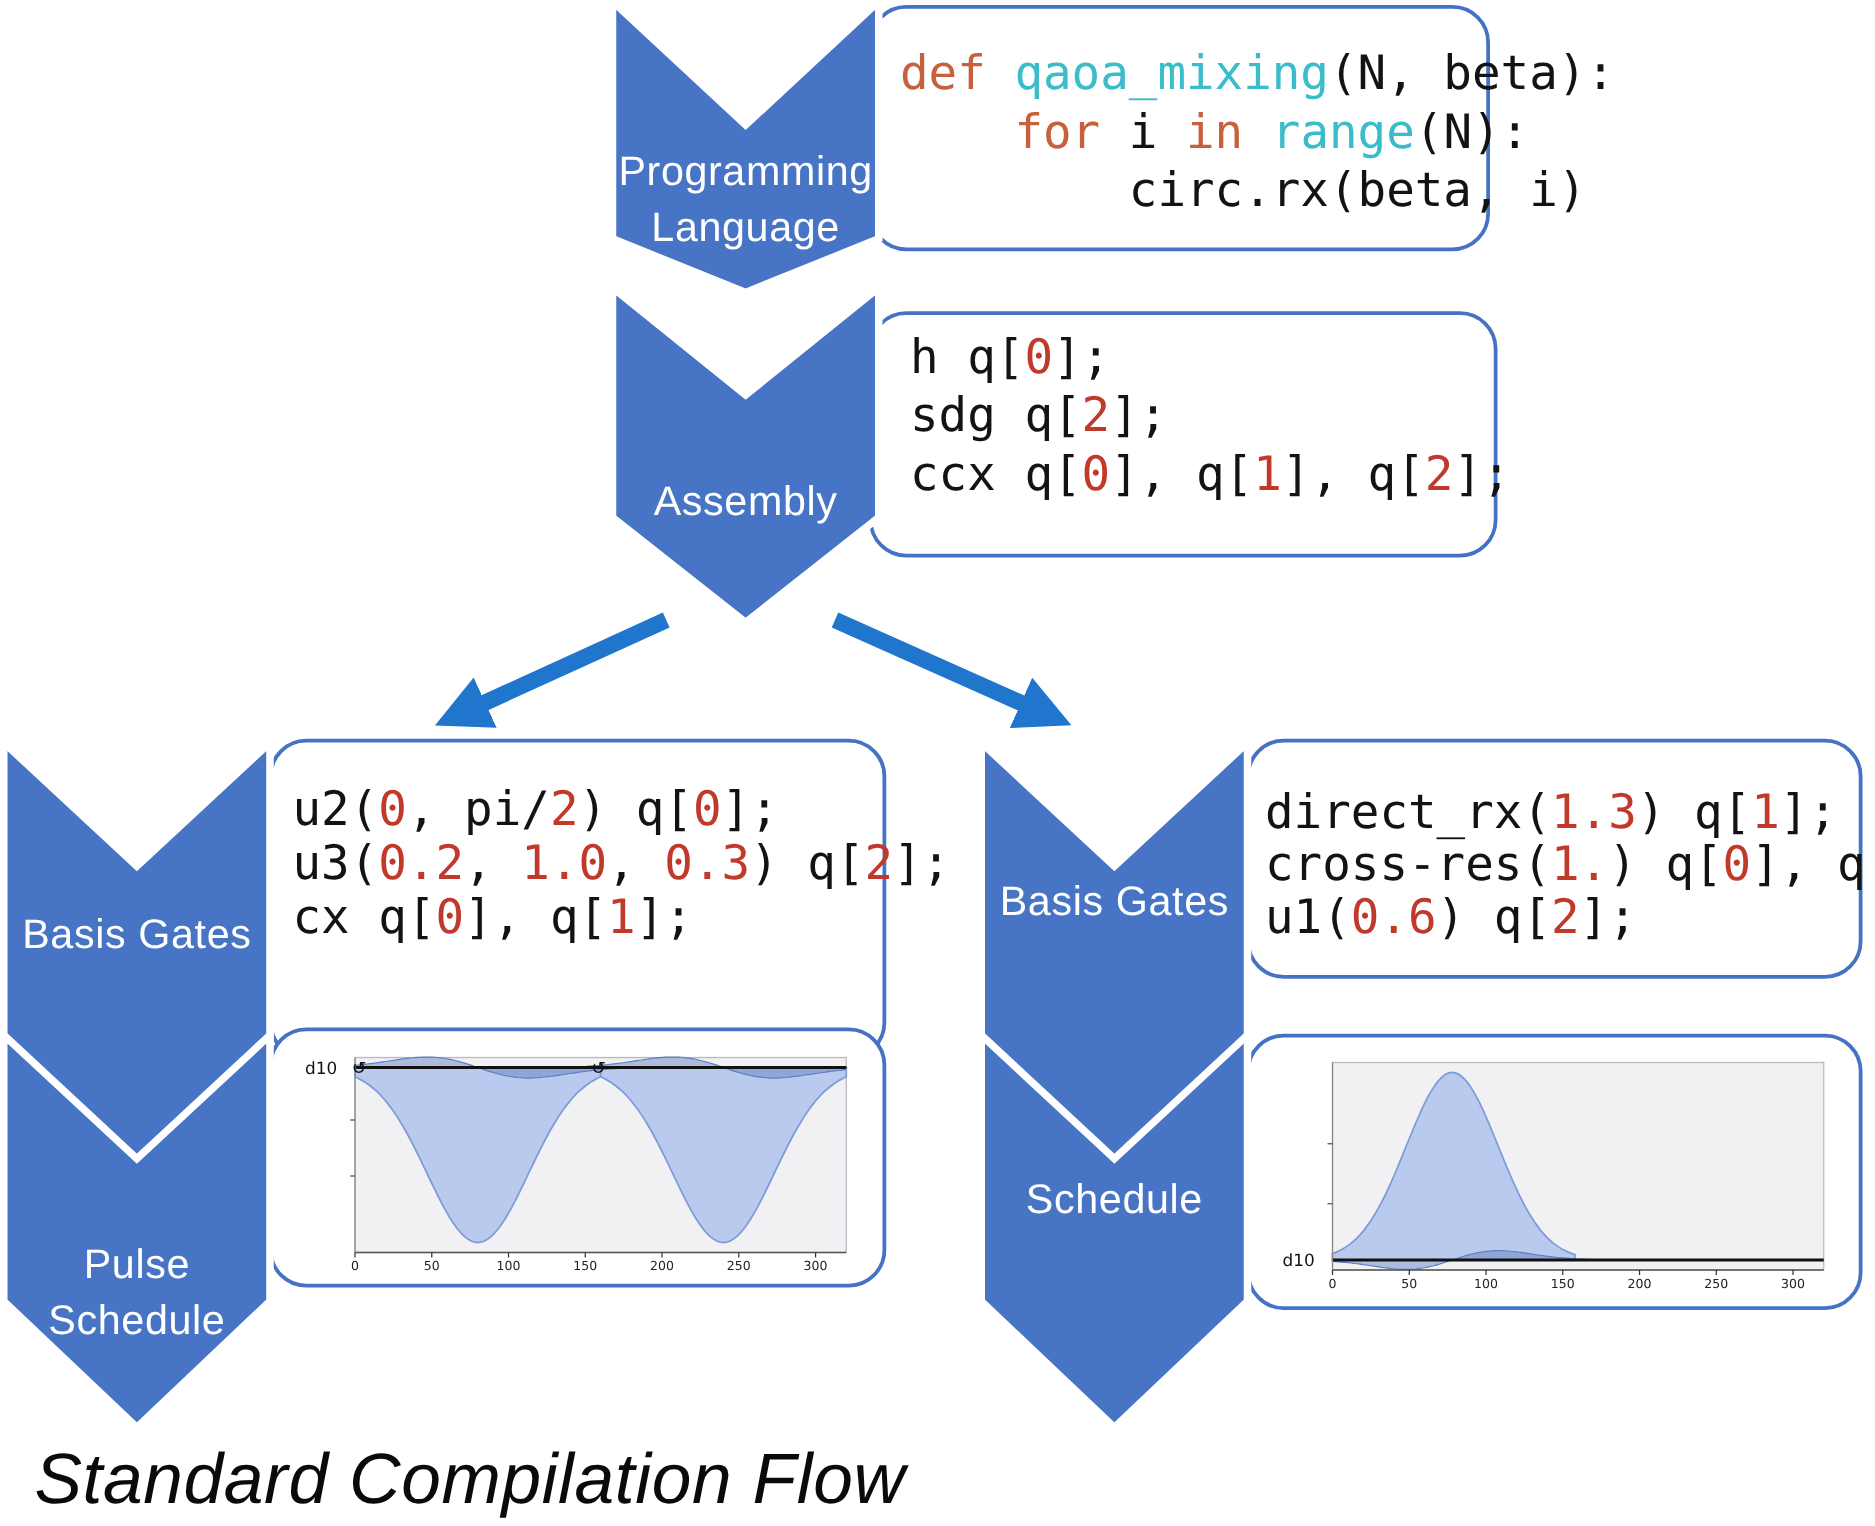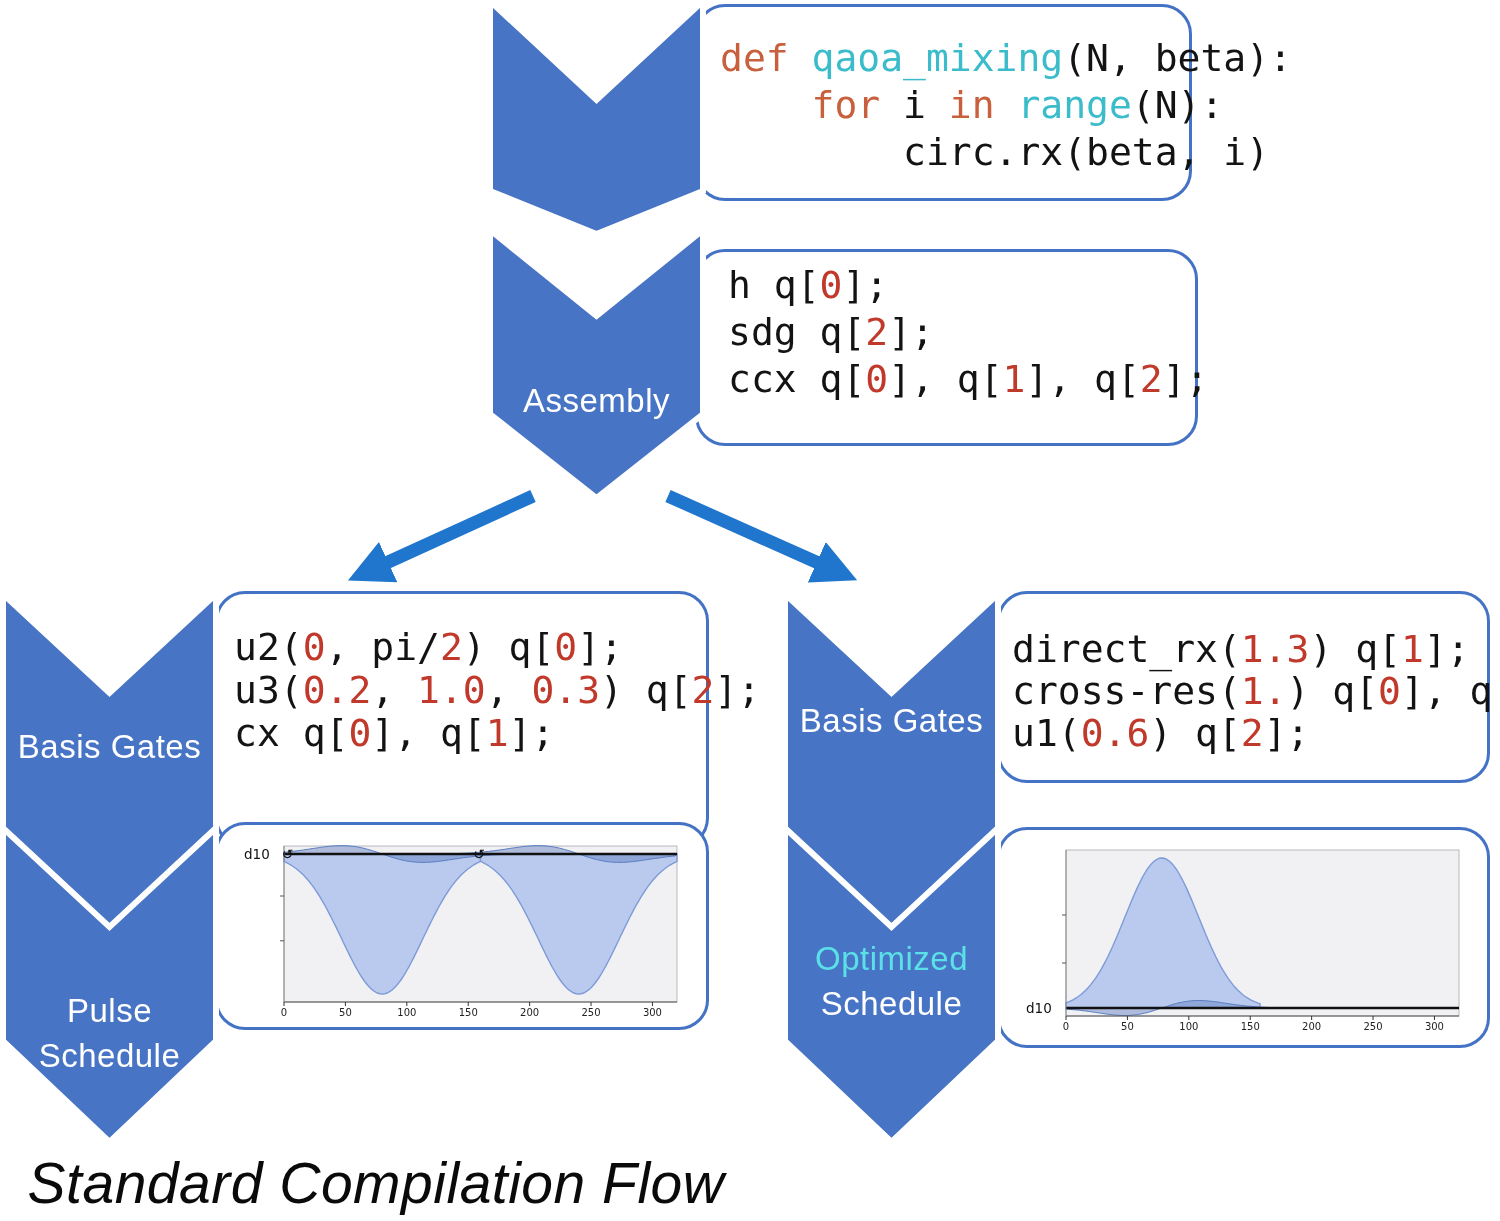--- a/index.html
+++ b/index.html
@@ -116,20 +116,24 @@
       <line x1="412.4375" y1="174" x2="412.4375" y2="178" stroke="#333" stroke-width="1"></line>
       <text x="412.4375" y="188" text-anchor="middle" font-size="10" fill="#222">300</text>
       <line x1="40" y1="121" x2="44" y2="121" stroke="#555" stroke-width="1"></line>
       <line x1="40" y1="73" x2="44" y2="73" stroke="#555" stroke-width="1"></line>
       <text x="4" y="171" font-size="13.5" fill="#111" font-family="&quot;DejaVu Sans Mono&quot;, monospace">d10</text>
     </svg>
 
   <svg class="chev" style="left:488px;top:0;width:217px;height:236px;" viewBox="0 0 217 236">
     <polygon points="2,1 108.5,100 215,1 215,191 108.5,234 2,191"></polygon>
   </svg>
+  <div class="step-label" style="left:488px;top:114px;width:217px;">
+    <div>Programming</div>
+    <div>Language</div>
+  </div>
 
   <svg class="chev" style="left:488px;top:228px;width:217px;height:272px;" viewBox="0 0 217 272">
     <polygon points="2,2 108.5,88 215,2 215,186 108.5,270 2,186"></polygon>
   </svg>
   <div class="step-label" style="left:488px;top:378px;width:217px;">
     <div>Assembly</div>
   </div>
 
   <svg class="chev" style="left:1px;top:592px;width:217px;height:345px;" viewBox="0 0 217 345">
     <polygon points="2,2 108.5,101 215,2 215,241 108.5,343 2,241"></polygon>
@@ -150,21 +154,20 @@
   </svg>
   <div class="step-label" style="left:1px;top:940px;width:217px;margin-top:48px;">
     <div>Pulse</div>
     <div>Schedule</div>
   </div>
 
   <svg class="chev" style="left:783px;top:826px;width:217px;height:318px;" viewBox="0 0 217 318">
     <polygon points="2,2 108.5,101 215,2 215,215 108.5,316 2,215"></polygon>
   </svg>
   <div class="step-label" style="left:783px;top:936px;width:217px;">
-    <div class="accent">Optimized</div>
     <div>Schedule</div>
   </div>
 
   <svg class="branch-arrows" viewBox="0 0 620 130">
     <defs>
       <marker id="ah" viewBox="0 0 10 10" refX="6.5" refY="5" markerWidth="3.4" markerHeight="3.4" orient="auto">
         <path d="M0,0 L10,5 L0,10 z" fill="#1f76cc"></path>
       </marker>
     </defs>
     <line x1="233" y1="18" x2="62" y2="96" marker-end="url(#ah)"></line>

